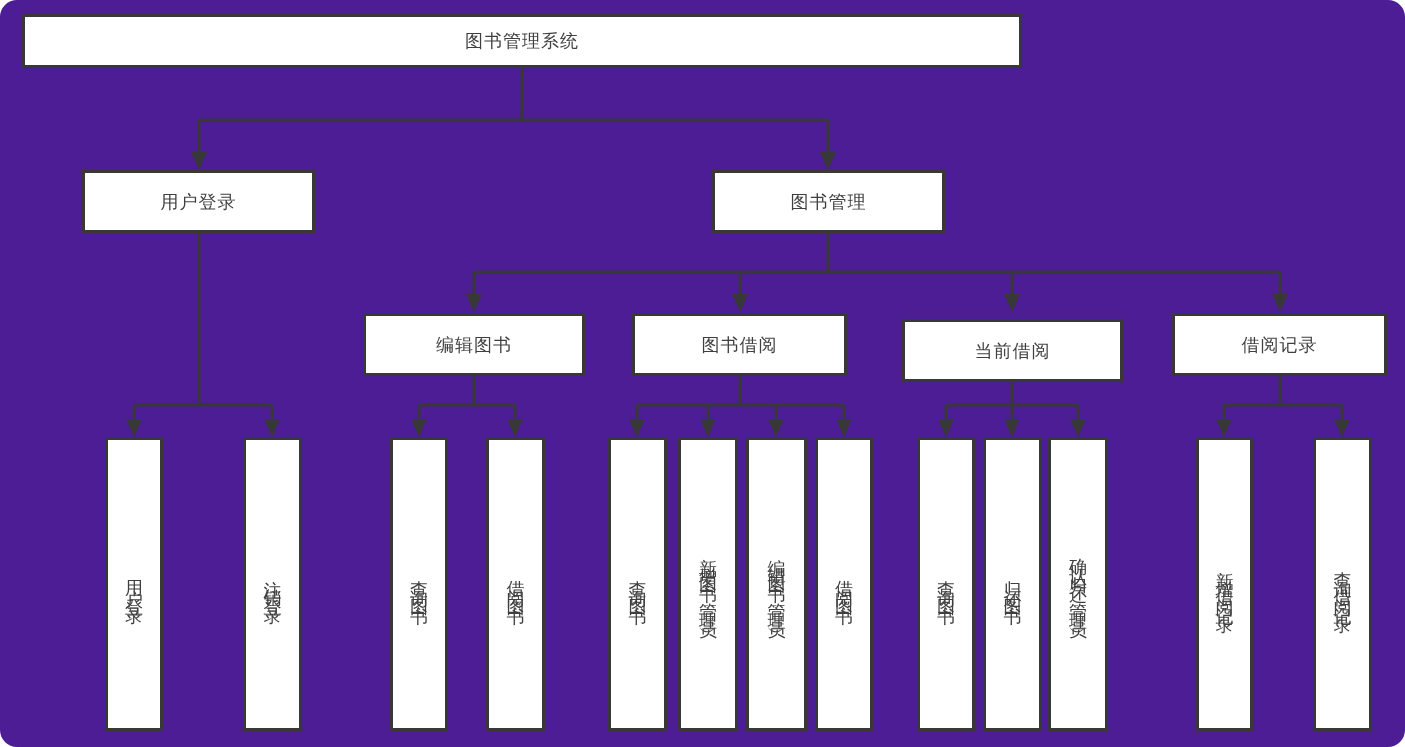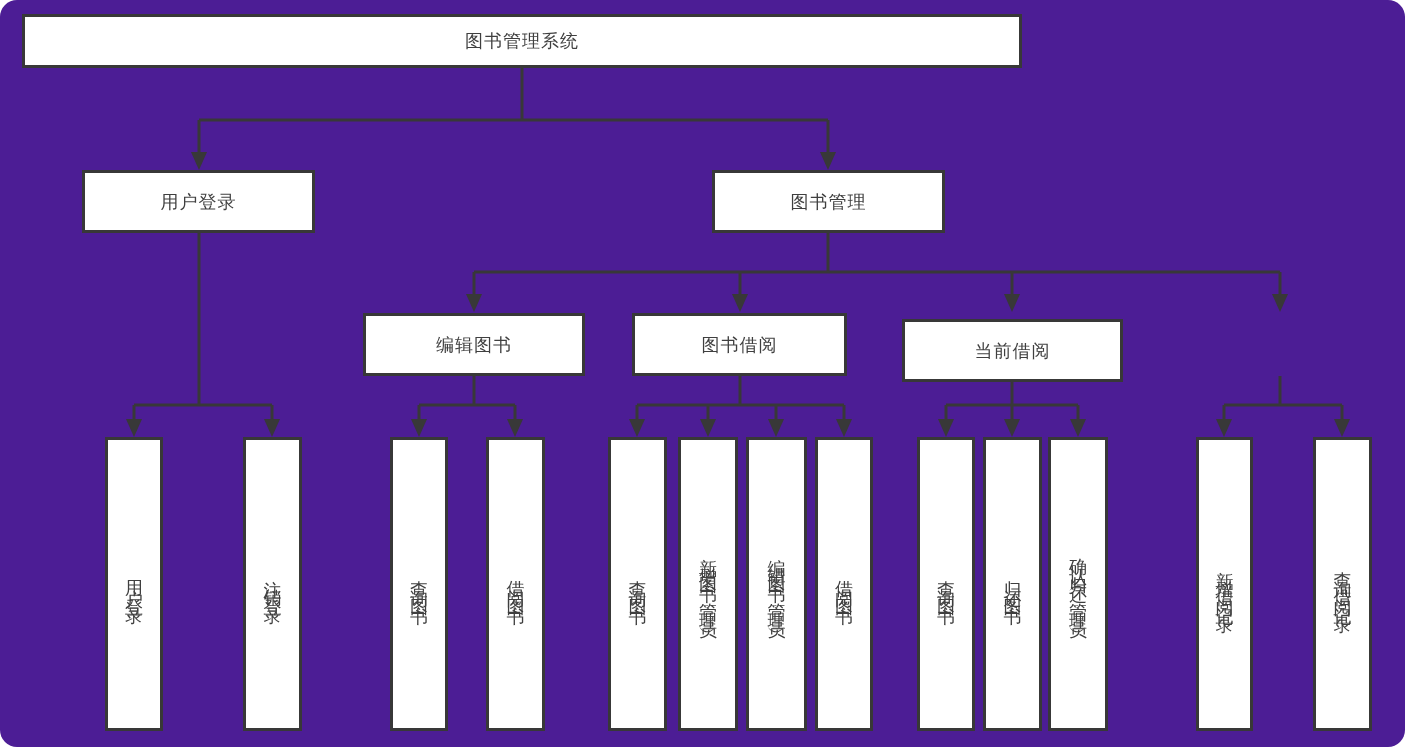--- a/index.html
+++ b/index.html
@@ -162,20 +162,23 @@
 
   <div class="box hbox n-rec">
     <span>编辑图书</span>
   </div>
   <div class="box hbox n-bor">
     <span>图书借阅</span>
   </div>
   <div class="box hbox n-cur">
     <span>当前借阅</span>
   </div>
+  <div class="box hbox n-recd">
+    <span>借阅记录</span>
+  </div>
 
   <div class="box vbox leaf l-1">
     <span>用户登录</span>
   </div>
   <div class="box vbox leaf l-2">
     <span>注销登录</span>
   </div>
 
   <div class="box vbox leaf l-3">
     <span>查询图书</span>

